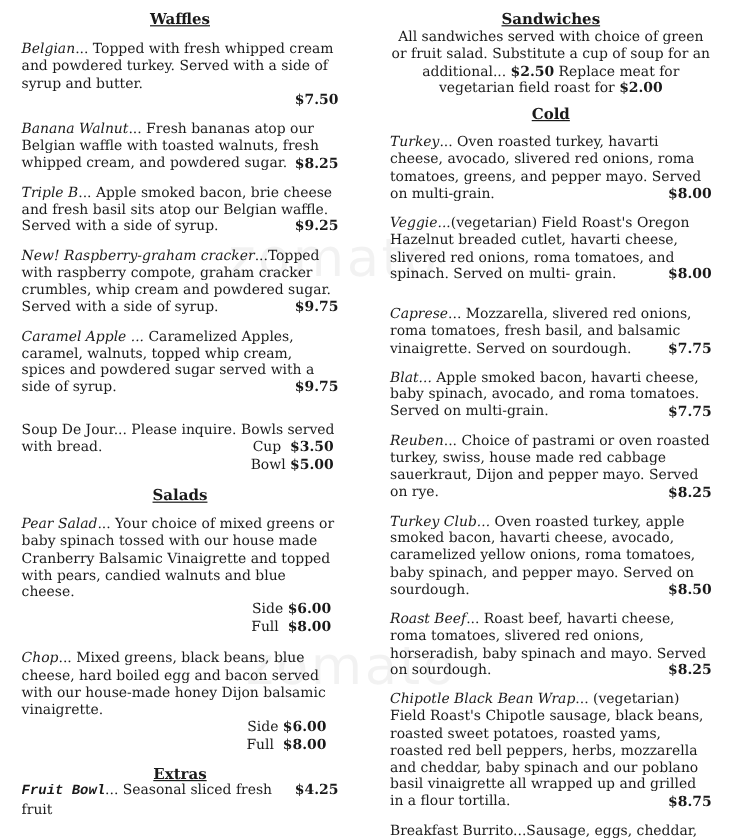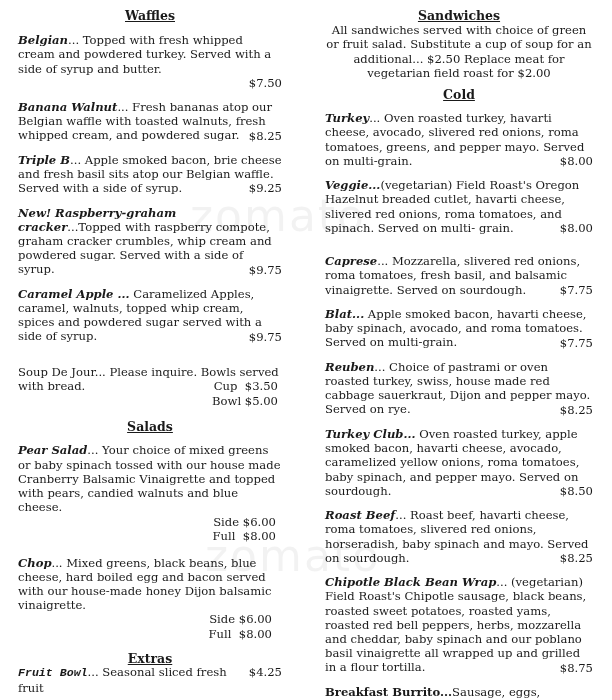--- a/index.html
+++ b/index.html
@@ -3,24 +3,24 @@
 <meta charset="utf-8">
 <style>
   html, body { margin:0; padding:0; background:#ffffff; }
   body { width:612px; height:700px; overflow:hidden; position:relative;
          font-family:"DejaVu Serif","Liberation Serif",serif; color:#1a1a1a; }
   .col { position:absolute; top:0; width:288px; font-size:11.6px; line-height:14.2px; }
   .col.left { left:18px; width:264px; }
   .col.right { left:325px; width:268px; }
   .heading { text-align:center; font-weight:bold; text-decoration:underline; font-size:12.5px; margin:0; }
   .item { margin:0; }
-  .name { font-weight:bold; font-style:italic; }
+  .name { font-weight:normal; font-style:italic; }
   .name.upright { font-style:normal; }
   .price-row { display:flex; justify-content:flex-end; }
-  .price { font-weight:normal; font-family:"DejaVu Serif","Liberation Serif",serif; }
+  .price { font-weight:bold; font-family:"DejaVu Serif","Liberation Serif",serif; }
   .note { text-align:center; }
   .sizes { text-align:right; padding-right:4px; }
   .sizes div { line-height:14.5px; }
   .extras-row { display:flex; justify-content:space-between; line-height:14.2px; }
   .extras-row .xname { font-weight:bold; font-style:italic;font-family:Liberation Mono, monospace; }
   .watermark { position:absolute; color:rgba(0,0,0,0.05); font-family:"DejaVu Sans",sans-serif;
                font-size:44px; pointer-events:none; letter-spacing:2px; }
 </style>
 </head>
 <body>

